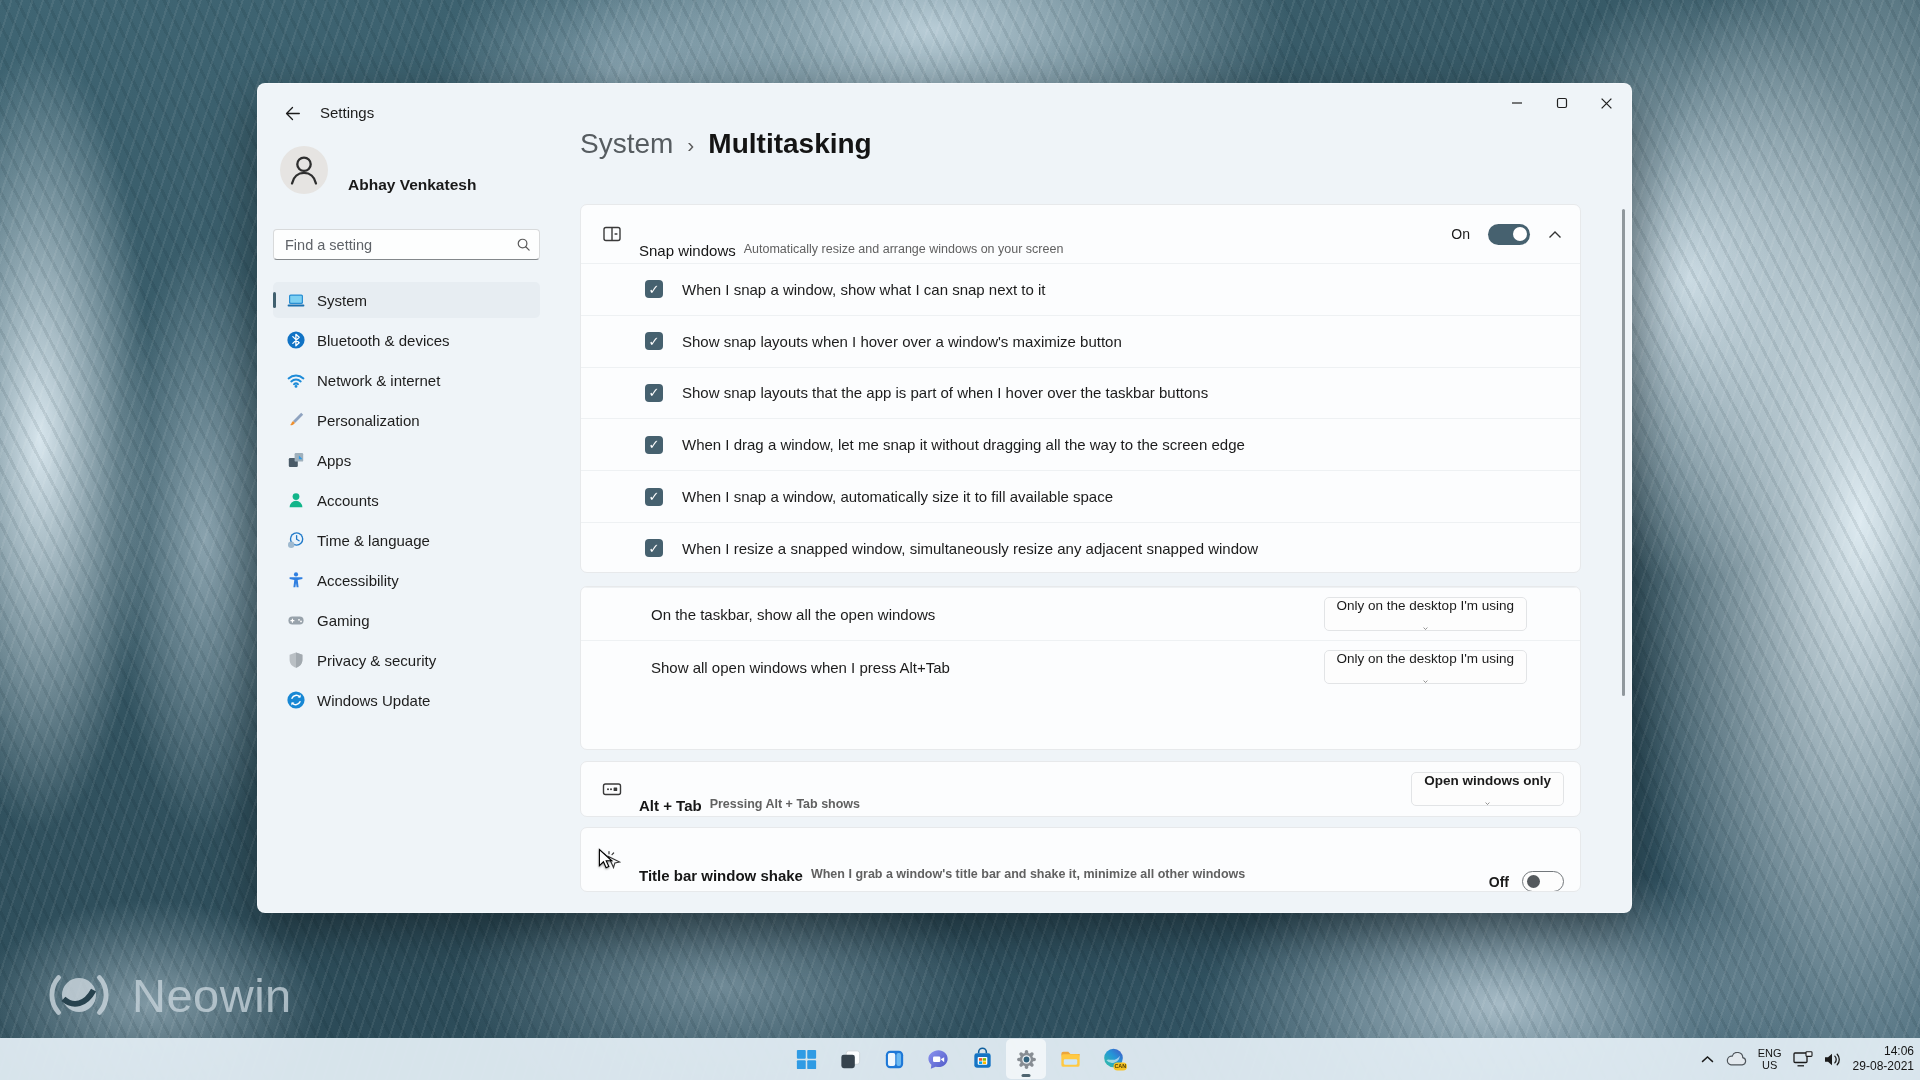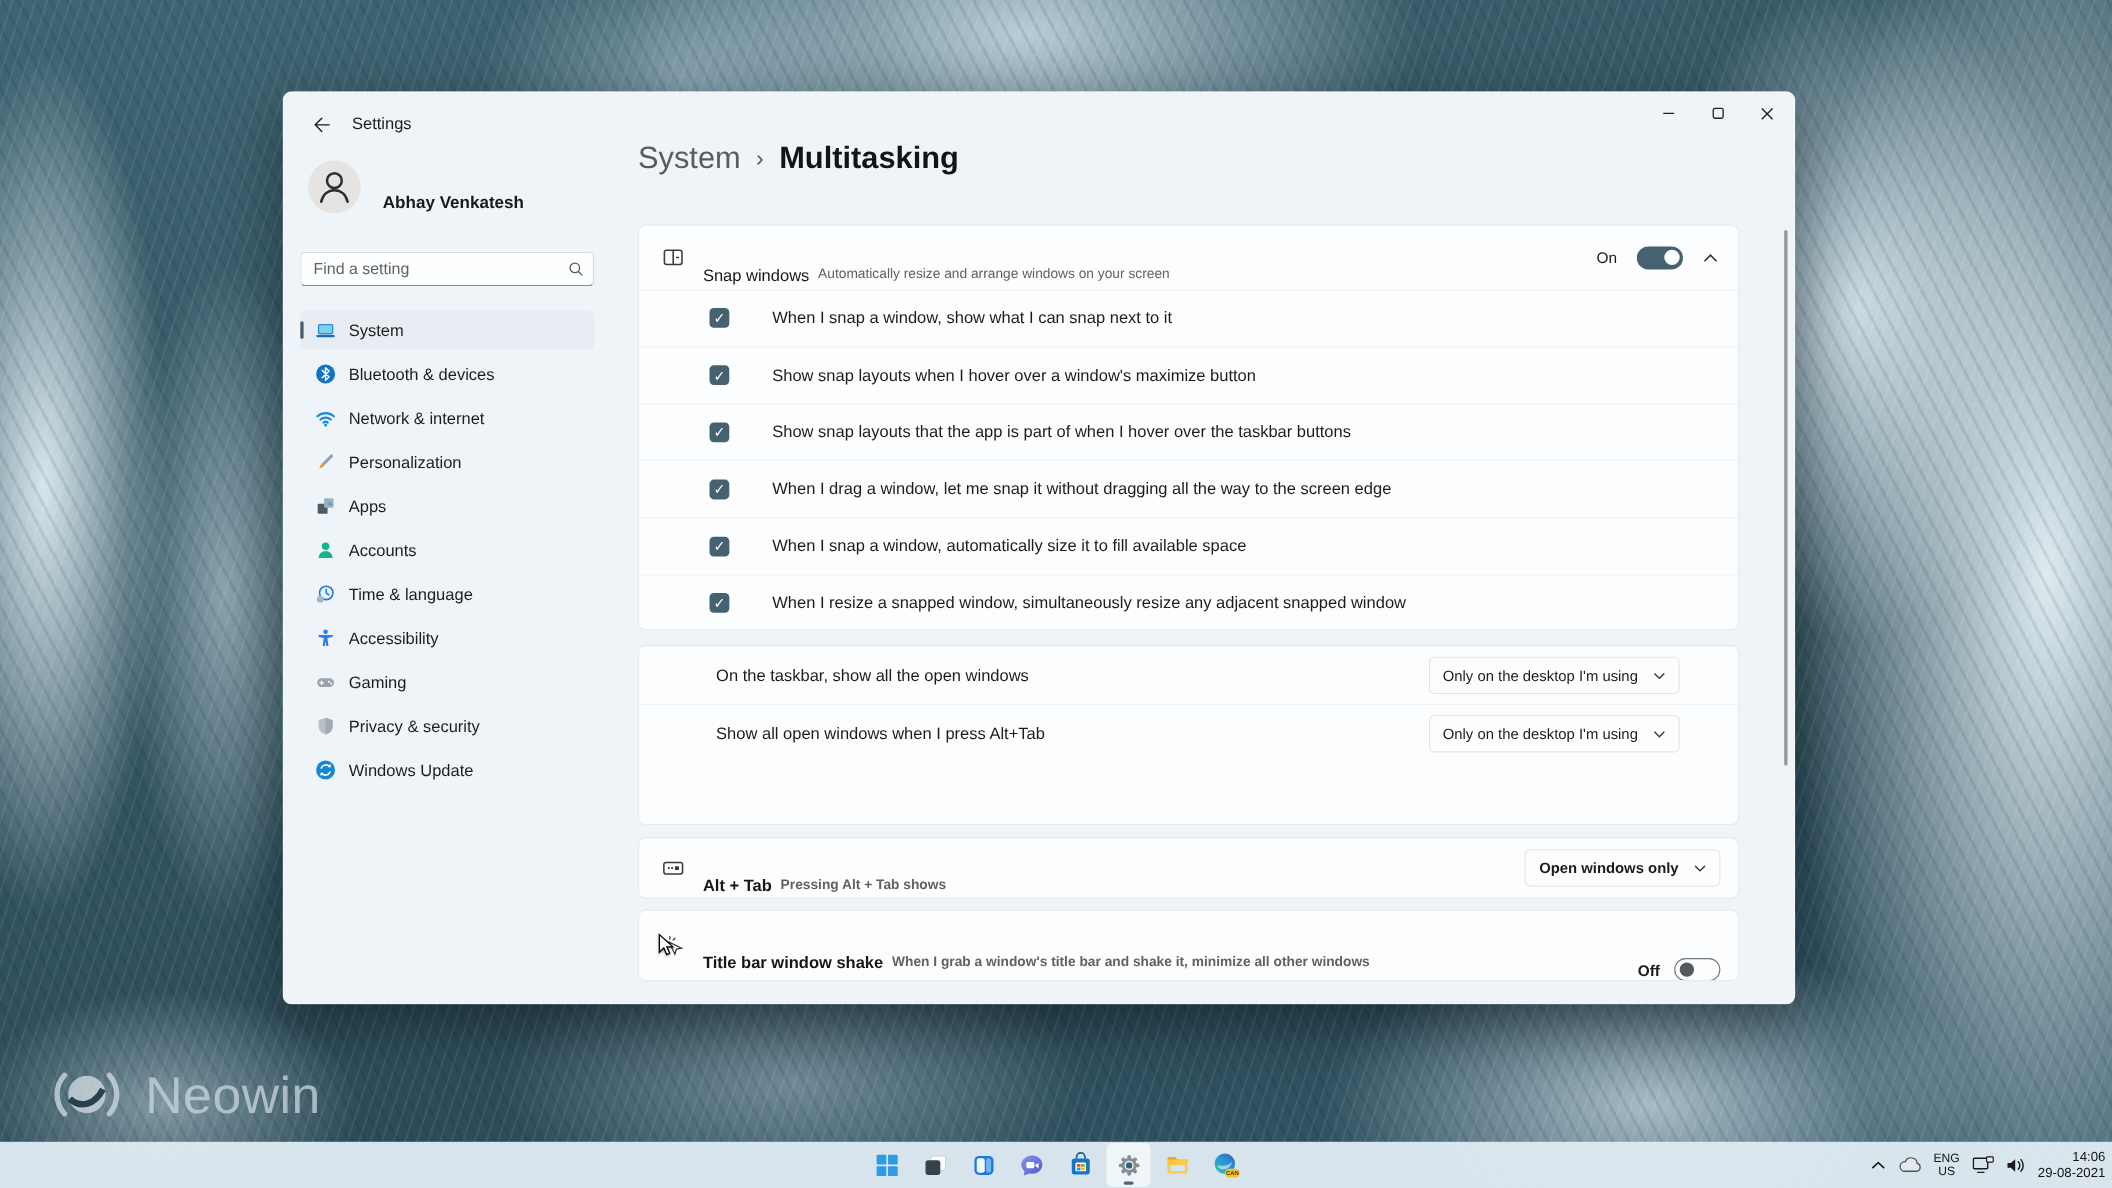--- a/index.html
+++ b/index.html
@@ -82,26 +82,26 @@
   .state-label { font-size:14px; color:#1a1a1a; }
 
   .toggle-on { width:42px; height:21px; border-radius:11px; background:#46616f; position:relative; }
   .toggle-on .knob { position:absolute; right:3.5px; top:3.5px; width:14px; height:14px; border-radius:50%; background:#fff; }
   .toggle-off { width:42px; height:21px; border-radius:11px; background:#fdfdfd; border:1px solid #72777b; position:relative; }
   .toggle-off .knob { position:absolute; left:3.5px; top:3px; width:13px; height:13px; border-radius:50%; background:#54595d; }
 
   .check-row { height:51.8px; display:flex; align-items:center; padding-left:64px; gap:19px; border-top:1px solid #eef1f3; }
   .checkbox { width:18px; height:18px; border-radius:4px; background:#46616f; color:#fff;
     display:flex; align-items:center; justify-content:center; font-size:13px; line-height:1; }
-  .check-label { font-size:15px; color:#1c1c1c;margin-left:20px; }
+  .check-label { font-size:15px; color:#1c1c1c; }
 
   .setting-row { height:53px; display:flex; align-items:center; padding:0 53px 0 70px; border-top:1px solid #eef1f3; }
   .row-label { font-size:15px; color:#1c1c1c; }
   .dropdown { margin-left:auto; height:34px; display:flex; align-items:center; gap:14px; padding:0 12px;
-    background:#fdfdfd; border:1px solid #e2e4e6; border-radius:5px; font-size:13.5px; color:#1b1b1b; }
+    background:#fdfdfd; border:1px solid #e2e4e6; border-radius:5px; font-size:13.5px; color:#1b1b1b;flex-direction:column; }
 
   .simple-card { display:flex; align-items:center; height:100%; padding:0 16px 0 20px; gap:16px;font-weight:bold; }
 
   
   .taskbar { position:absolute; left:0; right:0; bottom:0; height:42px; background:rgba(223,234,241,.96); z-index:3; }
   .tb-center { position:absolute; left:50%; top:0; height:100%; transform:translateX(-50%);
     display:flex; align-items:center; gap:4px; }
   .tb-btn { width:40px; height:40px; border-radius:5px; display:flex; align-items:center; justify-content:center; position:relative; }
   .tb-btn.active { background:rgba(255,255,255,.62); }
   .tb-btn.active::after { content:""; position:absolute; bottom:2px; left:50%; transform:translateX(-50%);

